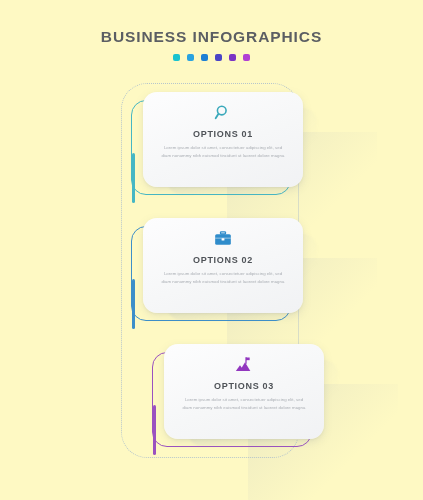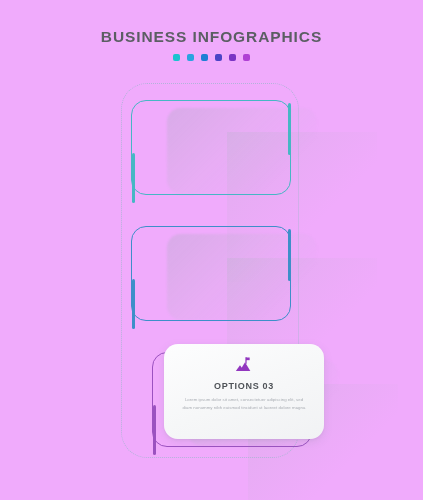--- a/index.html
+++ b/index.html
@@ -5,21 +5,21 @@
   * { margin:0; padding:0; box-sizing:border-box; }
   html, body {
     width:423px; height:500px;
     background:#ffffff;
     font-family:"Liberation Sans", sans-serif;
     overflow:hidden;
   }
   #stage {
     position:relative;
     width:423px; height:500px;
-    background:#f0abfc;
+    background:#fef9c3;
   }
 
   
   .header { position:absolute; top:28px; left:0; width:423px; text-align:center; }
   .title {
     font-size:15.5px;
     font-weight:bold;
     letter-spacing:0.9px;
     color:#5b5e63;
     font-family:"Liberation Sans", sans-serif;
@@ -139,28 +139,50 @@
 
   <div class="dotted-frame" style="border-color: rgb(159, 182, 207);"></div>
 
   <div class="card-wrap c1" style="--accent: #46b7c4;">
     <div class="long-shadow2"></div>
     <div class="long-shadow"></div>
     <div class="outline-rect">
       <div class="accent-bar"></div>
       <div class="accent-bar-right"></div>
     </div>
+    <div class="panel">
+      <div class="card-icon">
+        <svg width="20" height="20" viewBox="0 0 24 24" fill="none">
+          <circle cx="10.5" cy="9" r="5.2" stroke="#3aa9bb" stroke-width="1.9"></circle>
+          <line x1="6.6" y1="12.9" x2="3.2" y2="18.4" stroke="#3aa9bb" stroke-width="2.2" stroke-linecap="round"></line>
+        </svg>
+      </div>
+      <div class="card-title">OPTIONS 01</div>
+      <div class="card-desc">Lorem ipsum dolor sit amet, consectetuer adipiscing elit, sed diam nonummy nibh euismod tincidunt ut laoreet dolore magna</div>
+    </div>
   </div>
 
   <div class="card-wrap c2" style="--accent: #3d8fc9;">
     <div class="long-shadow2"></div>
     <div class="long-shadow"></div>
     <div class="outline-rect">
       <div class="accent-bar"></div>
       <div class="accent-bar-right"></div>
+    </div>
+    <div class="panel">
+      <div class="card-icon">
+        <svg width="20" height="20" viewBox="0 0 24 24">
+          <rect x="9" y="3.4" width="6" height="2.6" rx="0.9" fill="none" stroke="#2f8ccb" stroke-width="1.6"></rect>
+          <rect x="2.6" y="6.4" width="18.8" height="12.6" rx="1.8" fill="#2f8ccb"></rect>
+          <rect x="10.3" y="11.1" width="3.4" height="2.6" rx="0.6" fill="#ffffff"></rect>
+          <rect x="2.6" y="10.4" width="18.8" height="1.1" fill="#ffffff" opacity="0.55"></rect>
+        </svg>
+      </div>
+      <div class="card-title">OPTIONS 02</div>
+      <div class="card-desc">Lorem ipsum dolor sit amet, consectetuer adipiscing elit, sed diam nonummy nibh euismod tincidunt ut laoreet dolore magna</div>
     </div>
   </div>
 
   <div class="card-wrap c3" style="--accent: #9b52c0;">
     <div class="long-shadow2"></div>
     <div class="long-shadow"></div>
     <div class="outline-rect">
       <div class="accent-bar"></div>
       <div class="accent-bar-right"></div>
     </div>

